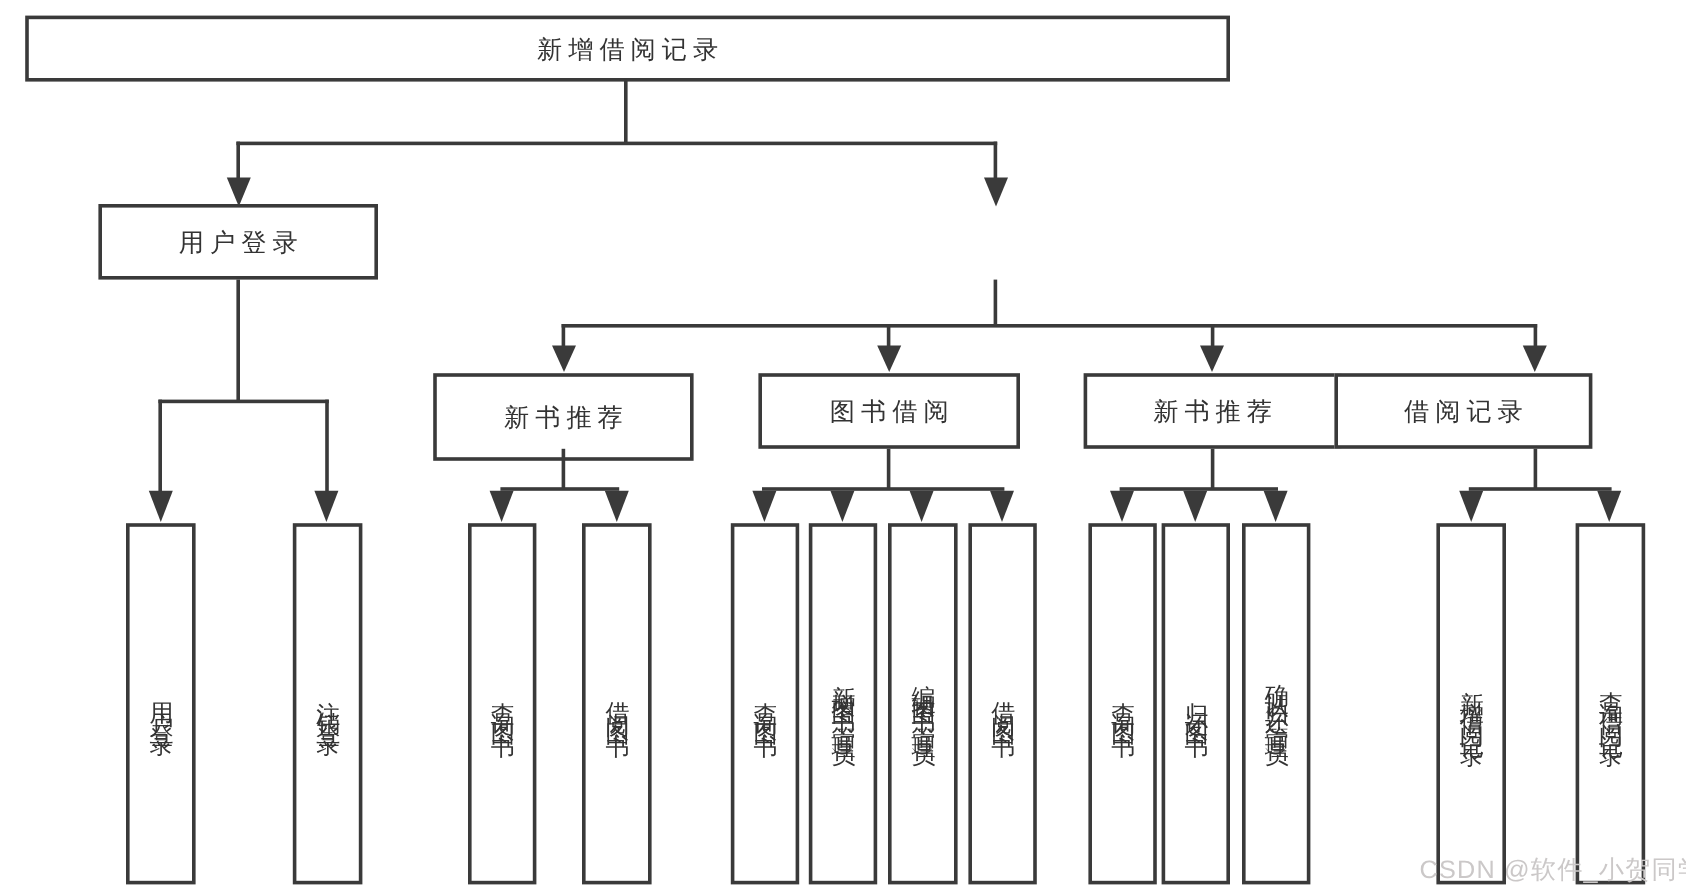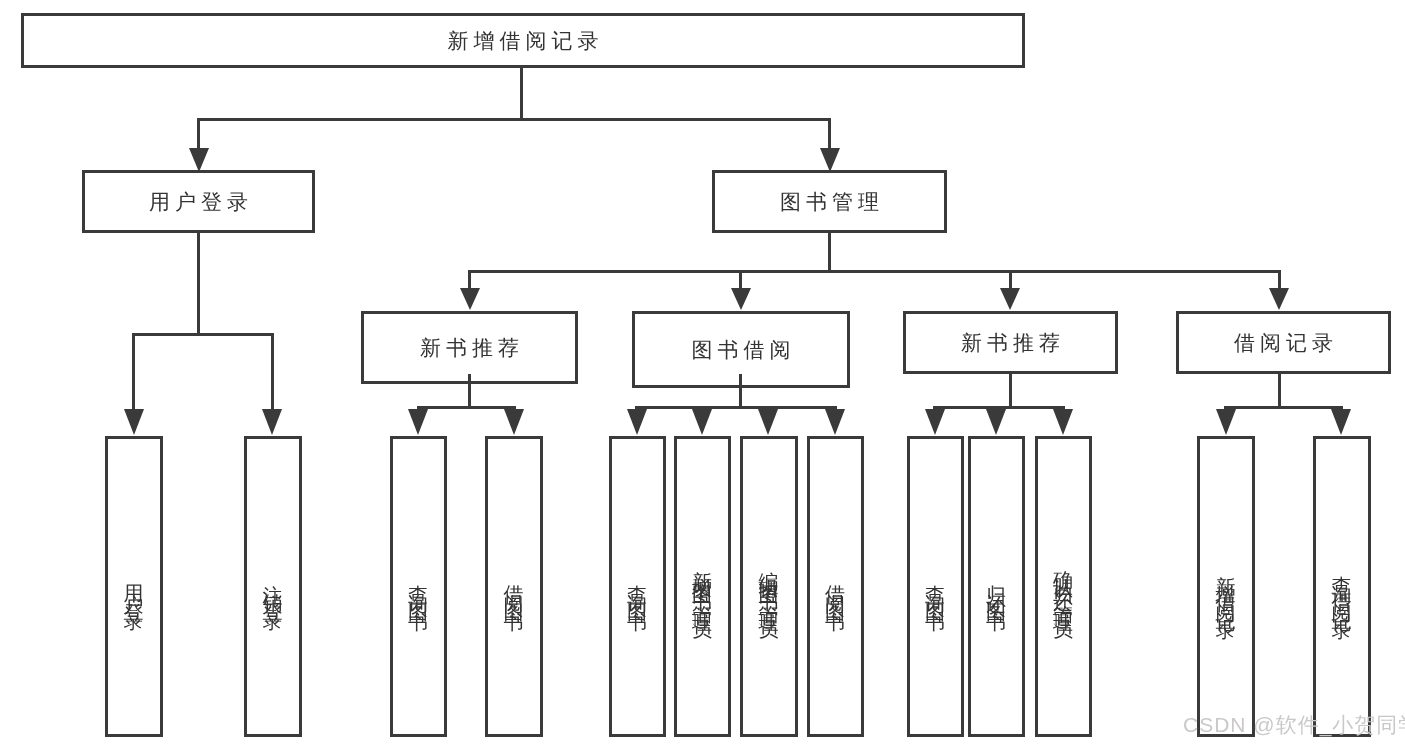--- a/index.html
+++ b/index.html
@@ -71,23 +71,20 @@
   <div class="vline" style="left:520px; top:66px; height:54px;"></div>
   <div class="hline" style="left:197px; top:118px; width:634px;"></div>
   <div class="vline" style="left:197px; top:118px; height:33px;"></div>
   <div class="arrow" style="left:189px; top:148px;"></div>
   <div class="vline" style="left:828px; top:118px; height:33px;"></div>
   <div class="arrow" style="left:820px; top:148px;"></div>
 
   <div class="box" style="left:82px; top:170px; width:233px; height:63px;">
     <span class="lbl">用户登录</span>
   </div>
-  <div class="box" style="left:712px; top:170px; width:235px; height:63px;">
-    <span class="lbl">图书管理</span>
-  </div>
 
   <div class="vline" style="left:197px; top:233px; height:102px;"></div>
   <div class="hline" style="left:132px; top:333px; width:142px;"></div>
   <div class="vline" style="left:132px; top:333px; height:77px;"></div>
   <div class="arrow" style="left:124px; top:409px; border-top-width:26px;"></div>
   <div class="vline" style="left:271px; top:333px; height:77px;"></div>
   <div class="arrow" style="left:262px; top:409px; border-top-width:26px;"></div>
 
   <div class="vline" style="left:828px; top:233px; height:39px;"></div>
   <div class="hline" style="left:468px; top:270px; width:813px;"></div>
@@ -96,27 +93,27 @@
   <div class="vline" style="left:739px; top:270px; height:20px;"></div>
   <div class="arrow" style="left:731px; top:288px; border-top-width:22px;"></div>
   <div class="vline" style="left:1009px; top:270px; height:20px;"></div>
   <div class="arrow" style="left:1000px; top:288px; border-top-width:22px;"></div>
   <div class="vline" style="left:1278px; top:270px; height:20px;"></div>
   <div class="arrow" style="left:1269px; top:288px; border-top-width:22px;"></div>
 
   <div class="box" style="left:361px; top:311px; width:217px; height:73px;">
     <span class="lbl">新书推荐</span>
   </div>
-  <div class="box" style="left:632px; top:311px; width:218px; height:77px;">
+  <div class="box" style="left:632px; top:311px; width:218px; height:63px;">
     <span class="lbl">图书借阅</span>
   </div>
   <div class="box" style="left:903px; top:311px; width:215px; height:63px;">
     <span class="lbl">新书推荐</span>
   </div>
-  <div class="box" style="left:1176px; top:311px; width:215px; height:63px;">
+  <div class="box" style="left:1112px; top:311px; width:215px; height:63px;">
     <span class="lbl">借阅记录</span>
   </div>
 
   <div class="vline" style="left:468px; top:374px; height:34px;"></div>
   <div class="hline" style="left:417px; top:406px; width:99px;"></div>
   <div class="arrow" style="left:408px; top:409px; border-top-width:26px;"></div>
   <div class="arrow" style="left:504px; top:409px; border-top-width:26px;"></div>
 
   <div class="vline" style="left:739px; top:374px; height:34px;"></div>
   <div class="hline" style="left:635px; top:406px; width:202px;"></div>

